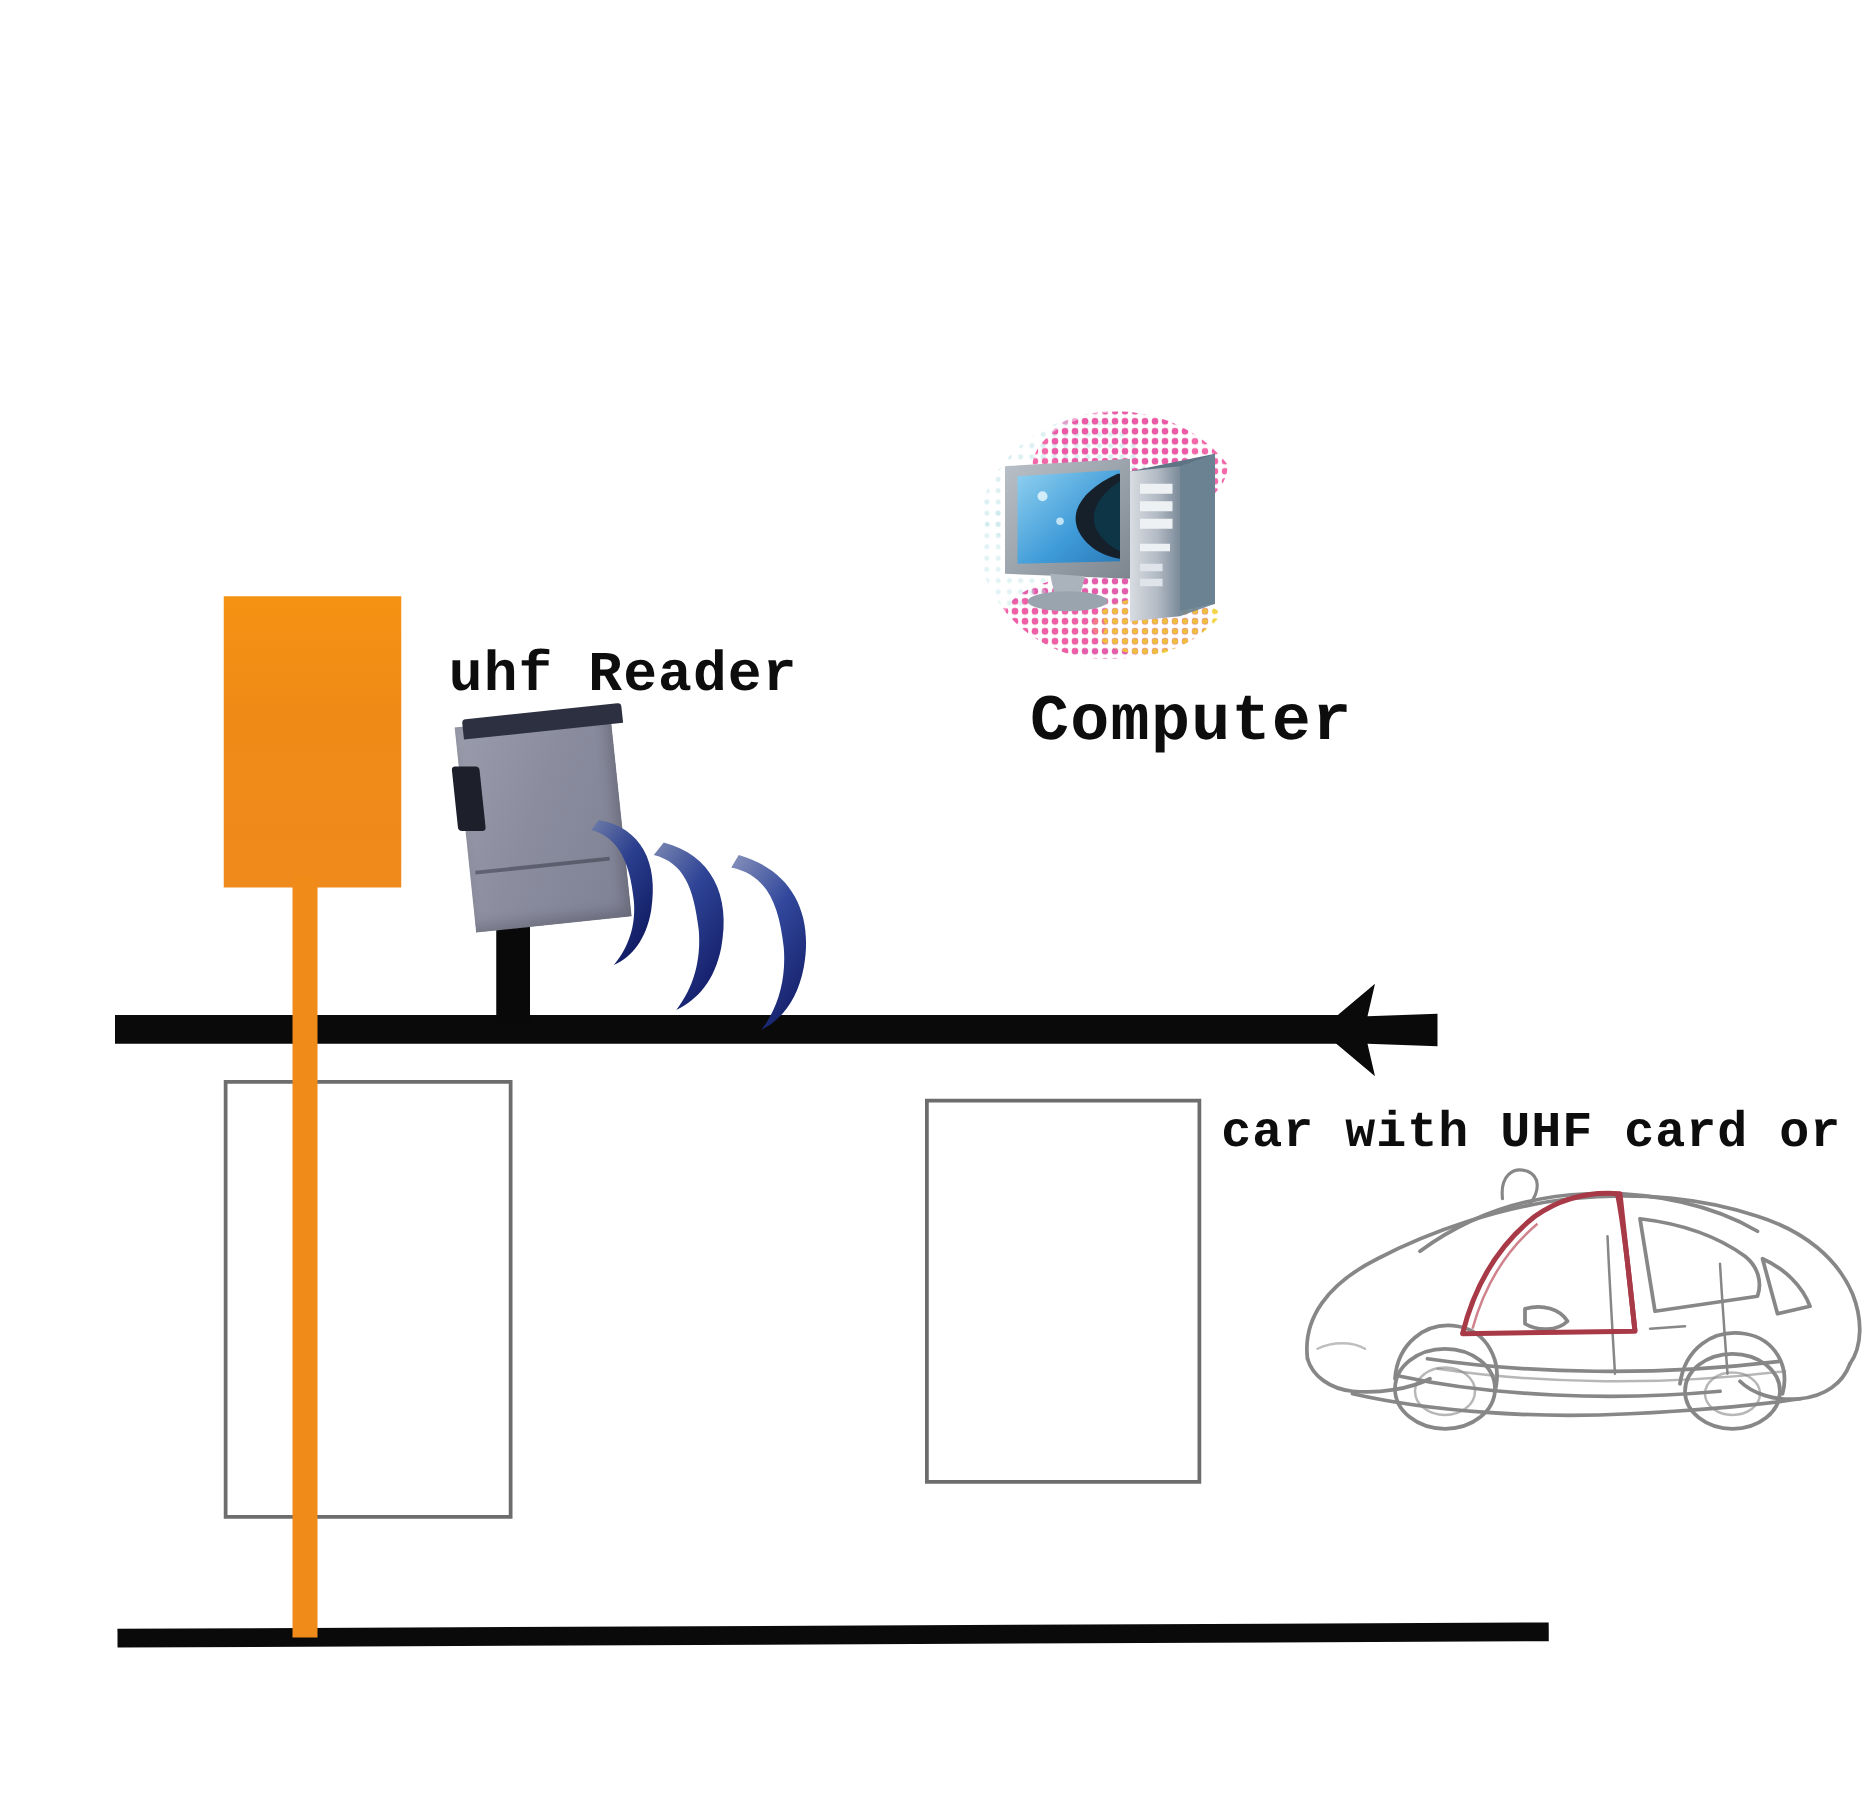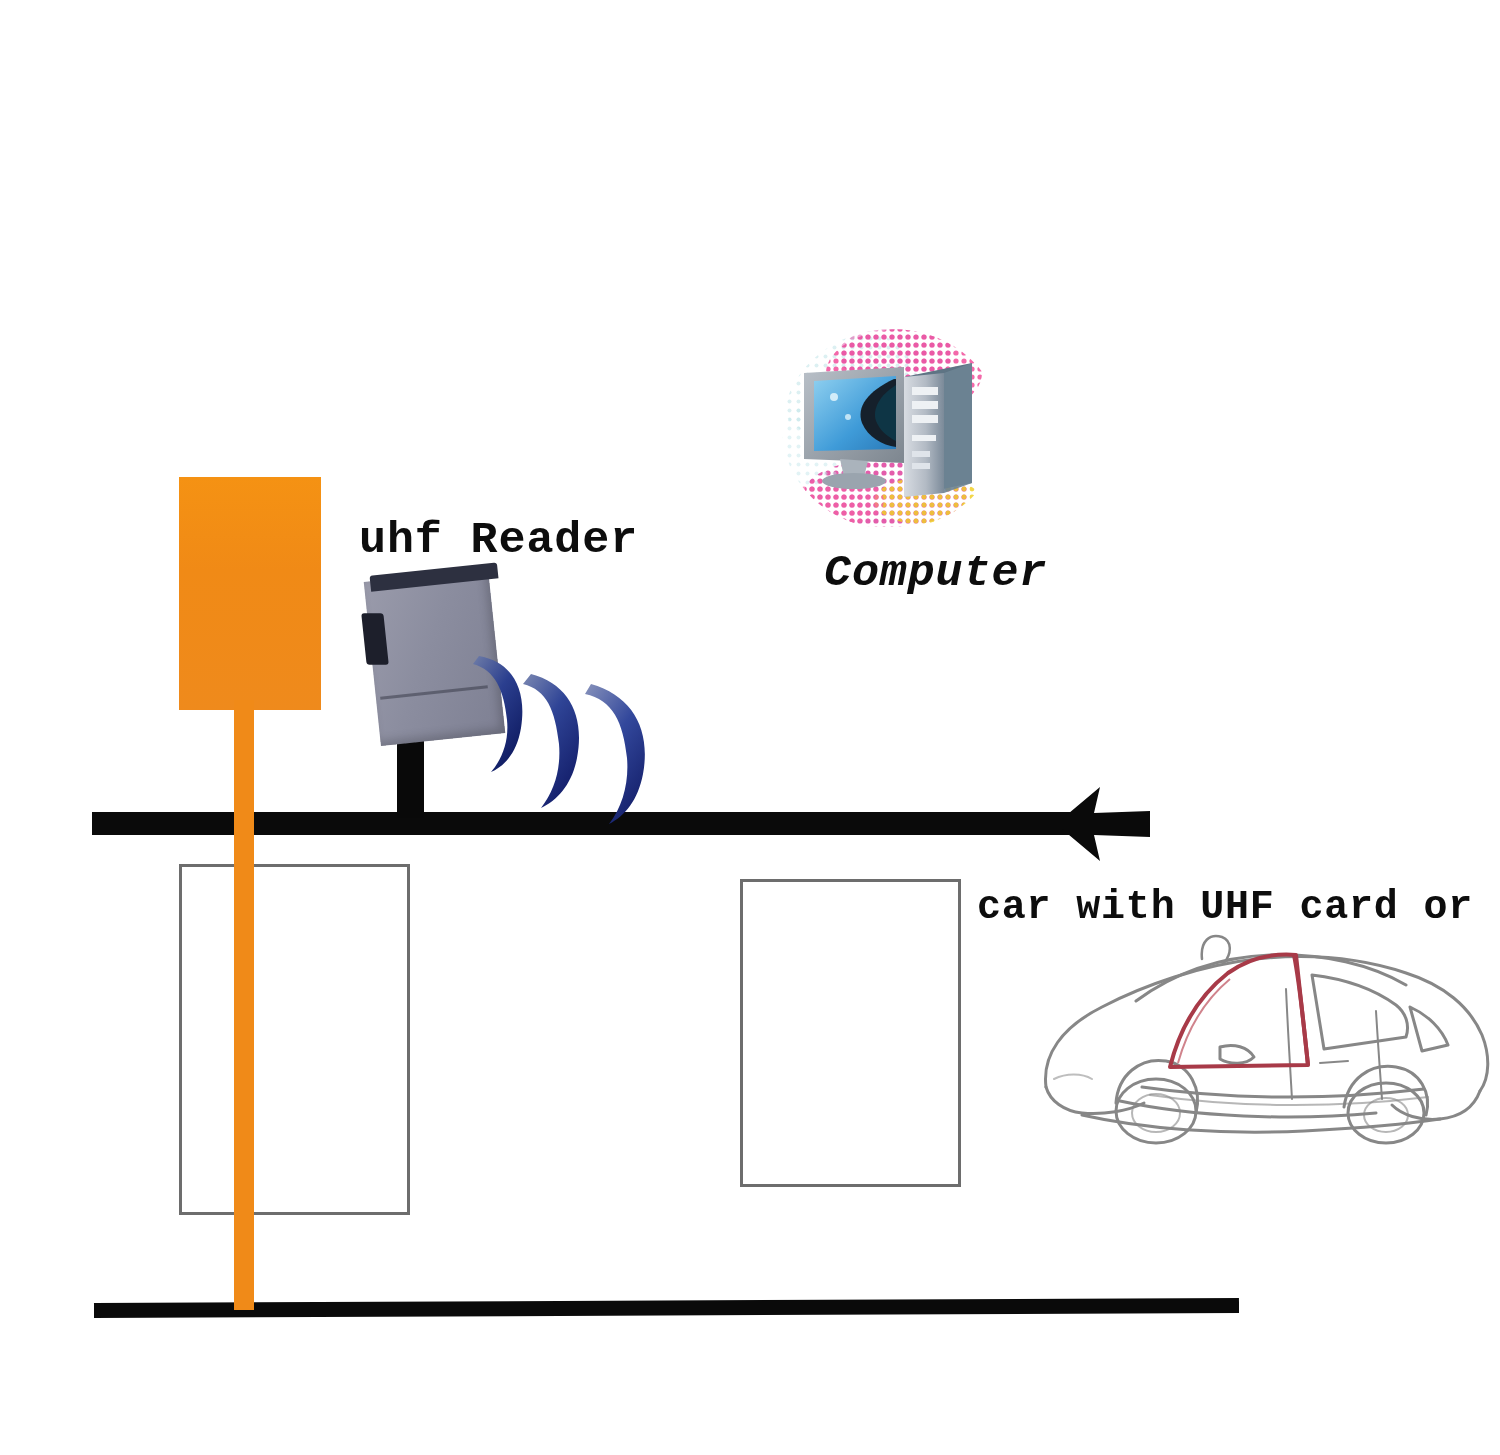--- a/index.html
+++ b/index.html
@@ -22,21 +22,21 @@
   
   .label {
     position: absolute;
     color: #0d0d0d;
     font-family: "Liberation Mono", "DejaVu Sans Mono", monospace;
     font-weight: 700;
     white-space: nowrap;
     letter-spacing: 0.02em;
   }
   #reader-label  { left: 345px; top: 515px; font-size: 45px; }
-  #computer-label{ left: 810px; top: 548px; font-size: 45px; font-style: italic; }
+  #computer-label{ left: 810px; top: 548px; font-size: 52px; }
   #car-label     { left: 963px; top: 885px; font-size: 40px; }
 
   
   .road-line {
     position: absolute;
     background: #0a0a0a;
   }
   #road-top {
     left: 78px; top: 812px;
     width: 990px; height: 23px;

